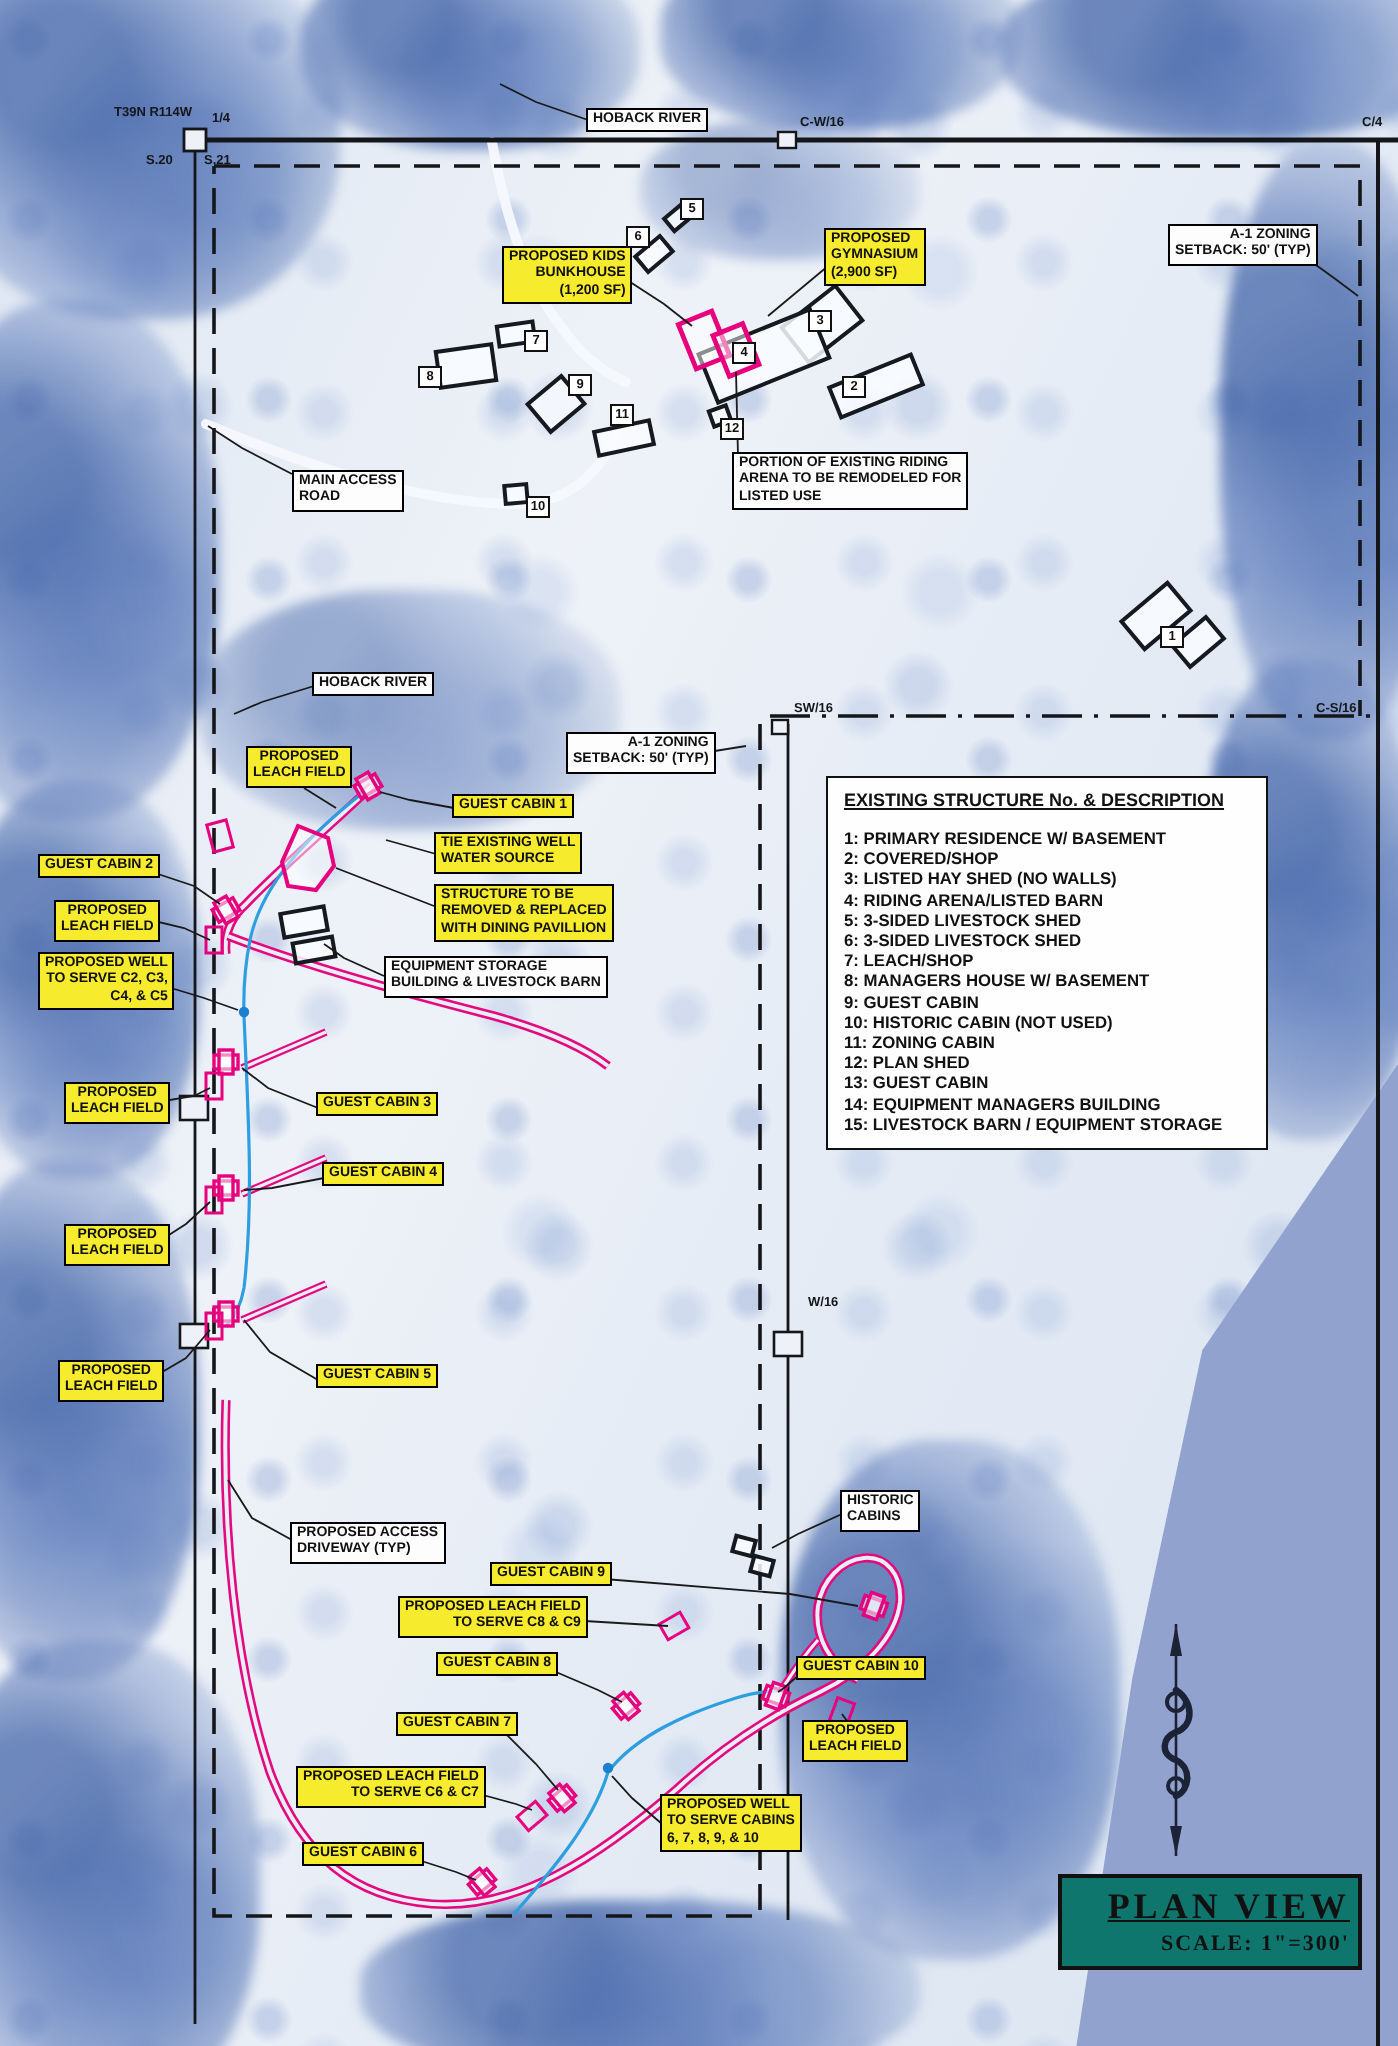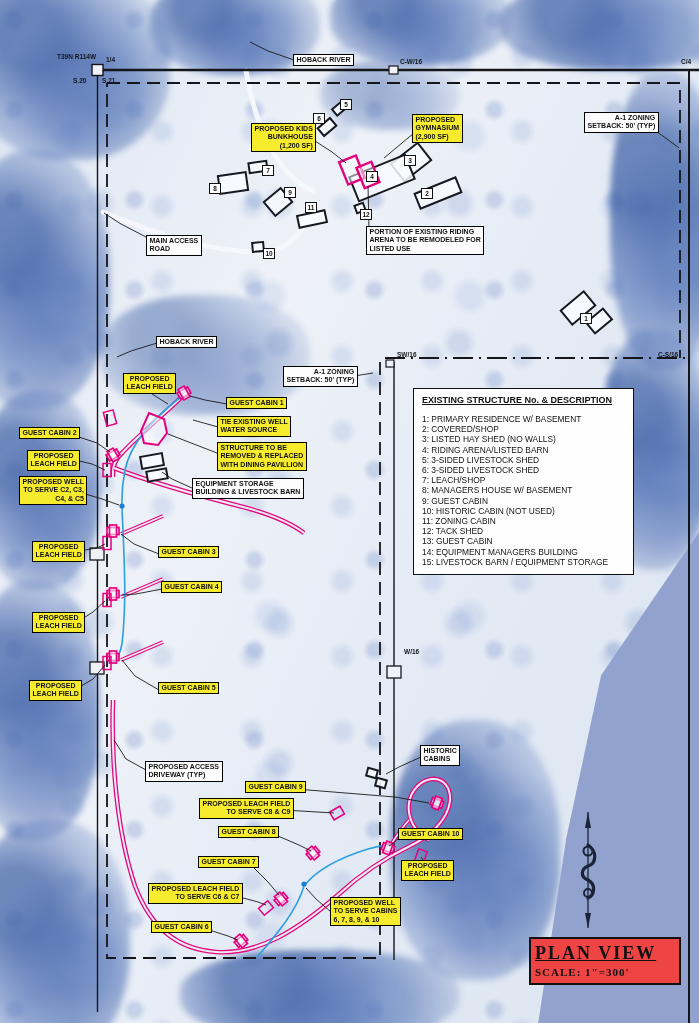--- a/index.html
+++ b/index.html
@@ -45,24 +45,24 @@
     color:#111;border:1px solid #000;padding:1px 2.5px;white-space:pre-line;text-align:center;}
   .map-label.yellow{background:var(--label-yellow,#f6ec2d);}
   .map-label.white{background:#fdfdfd;}
   .corner-text{position:absolute;font-weight:bold;font-size:6.5px;color:#14161a;white-space:nowrap;}
   .marker{position:absolute;min-width:8px;height:9px;padding:0 1px;background:#fff;border:1px solid #111;
     font-weight:bold;font-size:6.5px;line-height:9px;text-align:center;color:#111;}
   
   #legend{position:absolute;left:413px;top:388px;width:221px;z-index:5;background:#fefefe;
     border:1.5px solid #111;padding:6px 8px 7px 8px;box-sizing:border-box;}
   .legend-title{font-weight:bold;font-size:9px;text-decoration:underline;margin-bottom:9px;color:#111;}
-  .legend-item{font-size:8.4px;line-height:10.2px;color:#111;font-weight:400;white-space:nowrap;}
+  .legend-item{font-size:8.4px;line-height:10.2px;color:#111;font-weight:700;white-space:nowrap;}
   
-  #title-box{position:absolute;left:529px;top:937px;width:152px;z-index:6;background:#ef4444;
-    border:2px solid #111;padding:4px 4px 5px 4px;text-align:left;box-sizing:border-box;}
+  #title-box{position:absolute;left:529px;top:937px;width:152px;z-index:6;background:#0f766e;
+    border:2px solid #111;padding:4px 4px 5px 4px;text-align:right;box-sizing:border-box;}
   .plan-title{font-family:"Liberation Serif",serif;font-weight:bold;font-size:18px;
     letter-spacing:2px;text-decoration:underline;color:#111;}
   .plan-scale{font-family:"Liberation Serif",serif;font-weight:bold;font-size:11px;
     letter-spacing:1px;margin-top:2px;color:#111;}
 </style>
 </head>
 <body>
 
 <div id="map">
   <div class="photo-base"></div>
@@ -349,21 +349,21 @@
         <div class="legend-item">2: COVERED/SHOP</div>
         <div class="legend-item">3: LISTED HAY SHED (NO WALLS)</div>
         <div class="legend-item">4: RIDING ARENA/LISTED BARN</div>
         <div class="legend-item">5: 3-SIDED LIVESTOCK SHED</div>
         <div class="legend-item">6: 3-SIDED LIVESTOCK SHED</div>
         <div class="legend-item">7: LEACH/SHOP</div>
         <div class="legend-item">8: MANAGERS HOUSE W/ BASEMENT</div>
         <div class="legend-item">9: GUEST CABIN</div>
         <div class="legend-item">10: HISTORIC CABIN (NOT USED)</div>
         <div class="legend-item">11: ZONING CABIN</div>
-        <div class="legend-item">12: TACK SHED</div>
+        <div class="legend-item">12: PLAN SHED</div>
         <div class="legend-item">13: GUEST CABIN</div>
         <div class="legend-item">14: EQUIPMENT MANAGERS BUILDING</div>
         <div class="legend-item">15: LIVESTOCK BARN / EQUIPMENT STORAGE</div>
       </div>
   </div>
 
   <div id="title-box">
     <div class="plan-title">PLAN VIEW</div>
     <div class="plan-scale">SCALE:  1"=300'</div>
   </div>

